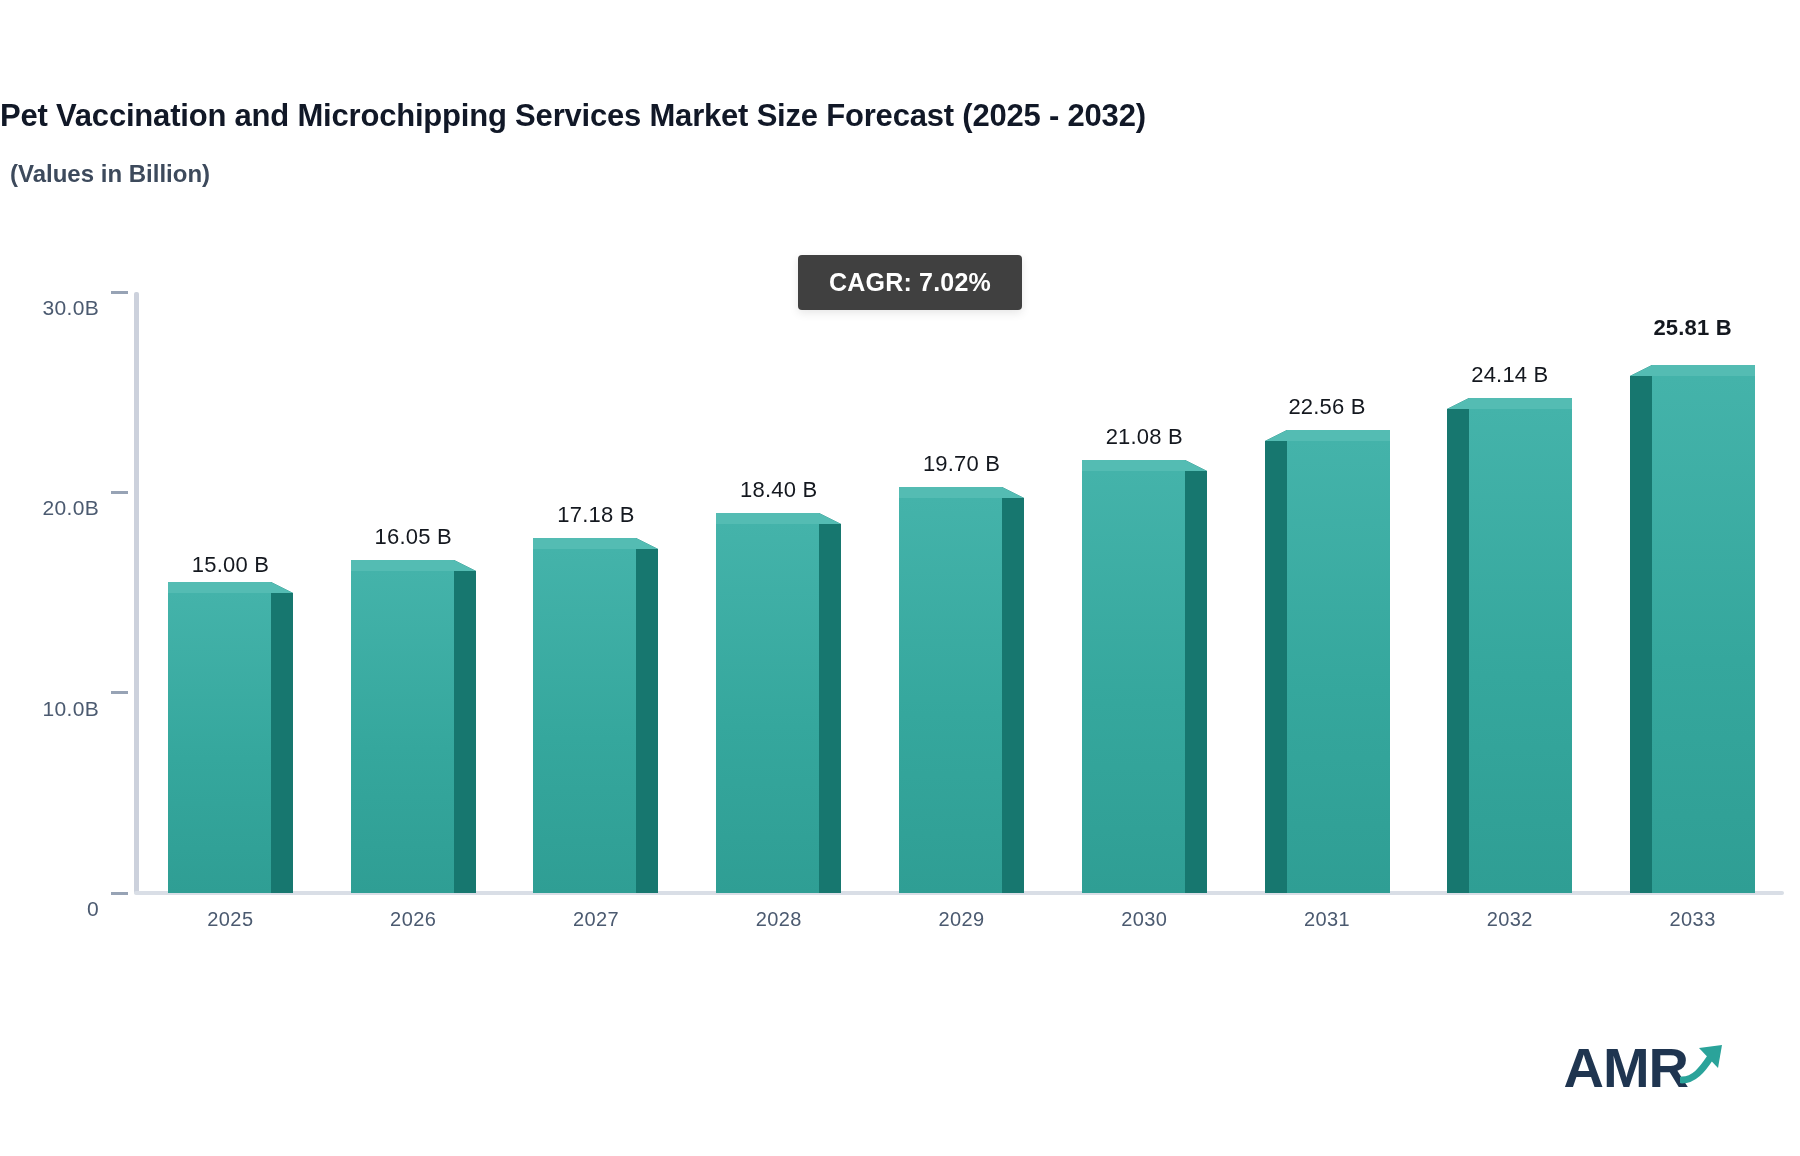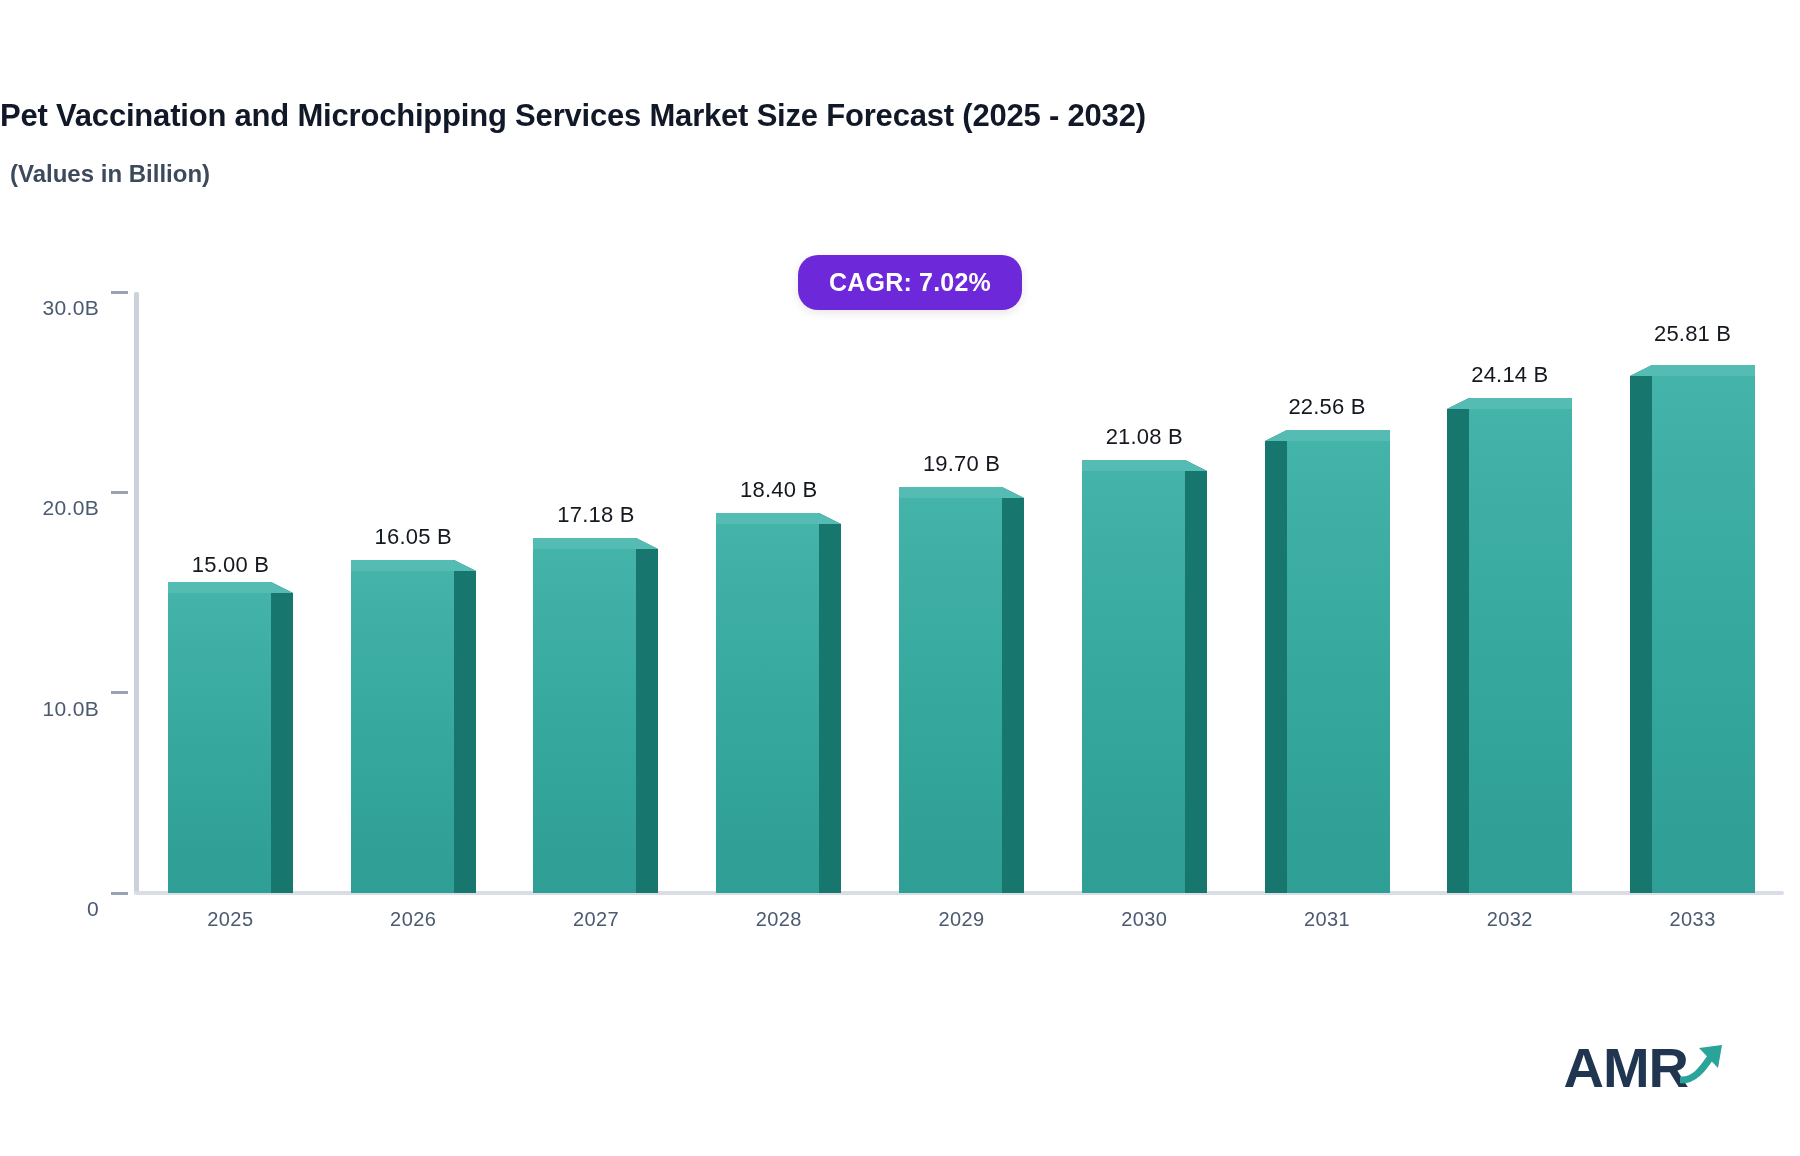--- a/index.html
+++ b/index.html
@@ -42,22 +42,22 @@
   
   #cagr-badge {
     position: absolute;
     left: 798px;
     top: 255px;
     height: 55px;
     padding: 0 31px;
     display: flex;
     align-items: center;
     justify-content: center;
-    border-radius: 20px;
-    background: #6d28d9;
+    border-radius: 4px;
+    background: #404040;
     box-shadow: 0 3px 10px rgba(0,0,0,0.10);
   }
   #cagr-badge span {
     color: #ffffff;
     font-size: 25px;
     font-weight: bold;
     letter-spacing: 0.2px;
     white-space: nowrap;
   }
 
@@ -384,21 +384,21 @@
       <div class="bar-value" style="left: 1270.83px; top: 70.3953px;">24.14 B</div>
       <div class="bar-group" style="left: 1491.11px; width: 125px; height: 517.06px;">
         <div class="bar-3d">
           <div class="bar-front"></div>
           <div class="side-left"></div>
           <div class="side-left-cap"></div>
           <div class="top-left"></div>
           <div class="top-left-tri"></div>
         </div>
       </div>
-      <div class="bar-value" style="left: 1453.61px; top: 29px;">25.81 B</div>
+      <div class="bar-value" style="left: 1453.61px; top: 23px; font-weight: bold;">25.81 B</div>
     </div>
   <div id="x-labels">
       <div class="x-label" style="left: 11.3889px;">2025</div>
       <div class="x-label" style="left: 194.167px;">2026</div>
       <div class="x-label" style="left: 376.944px;">2027</div>
       <div class="x-label" style="left: 559.722px;">2028</div>
       <div class="x-label" style="left: 742.5px;">2029</div>
       <div class="x-label" style="left: 925.278px;">2030</div>
       <div class="x-label" style="left: 1108.06px;">2031</div>
       <div class="x-label" style="left: 1290.83px;">2032</div>

